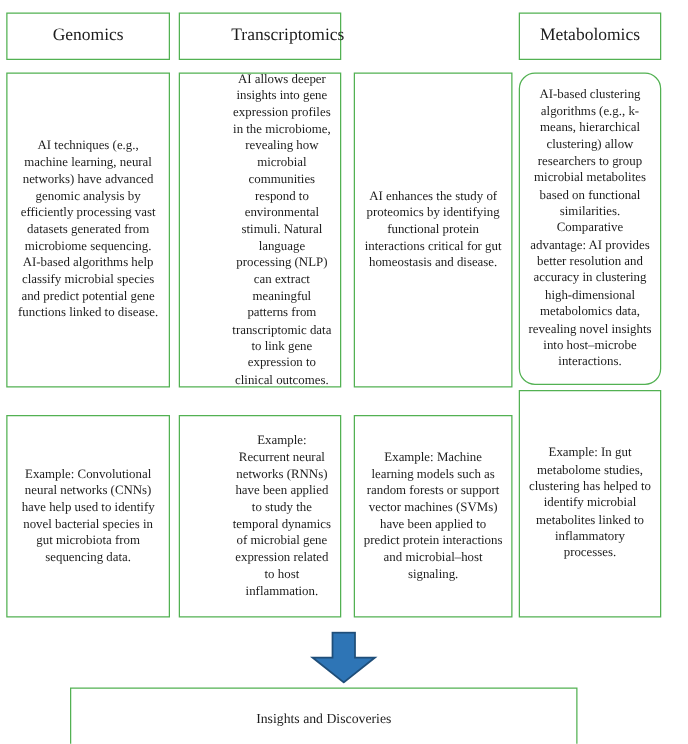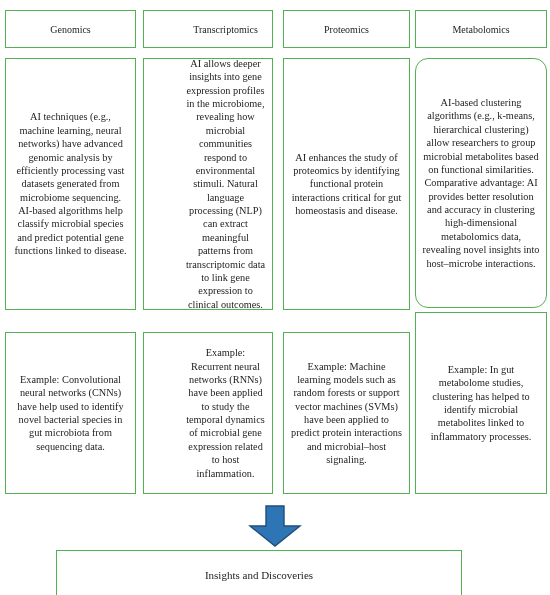--- a/index.html
+++ b/index.html
@@ -27,40 +27,40 @@
     background: #ffffff;
     display: flex;
     align-items: center;
     justify-content: center;
     text-align: center;
     line-height: 1.30;
     color: #1d1d1d;
     padding: 4px 6px;
   }
   .header-box {
-    font-size: 10px;
+    font-size: 14px;
   }
   .desc-box {
     font-size: 10.3px;
   }
   .example-box {
     font-size: 10.3px;
   }
   .final-box {
     font-size: 11px;
   }
   .box .txt {
     display: block;
     width: 100%;
   }
   
   .c1 { left: 5px;   width: 131px; }
   .c2 { left: 143px; width: 130px; padding-left: 41px; }
   .c3 { left: 283px; width: 127px; }
-  .c4 { left: 415px; width: 132px; }
+  .c4 { left: 415px; width: 114px; }
 
   .row-head { top: 10px;  height: 38px; }
   .row-desc { top: 58px;  height: 252px; }
   .row-ex   { top: 332px; height: 162px; }
   
   .row-desc-c4 { top: 58px;  height: 250px; border-radius: 13px; }
   .row-ex-c4   { top: 312px; height: 182px; }
 
   .final-box {
     left: 56px;
@@ -86,23 +86,20 @@
 </head>
 <body>
 
 <div id="diagram">
 
   <div class="box header-box c1 row-head">
     <span class="txt">Genomics</span>
   </div>
   <div class="box header-box c2 row-head">
     <span class="txt">Transcriptomics</span>
-  </div>
-  <div class="box header-box c3 row-head">
-    <span class="txt">Proteomics</span>
   </div>
   <div class="box header-box c4 row-head">
     <span class="txt">Metabolomics</span>
   </div>
 
   <div class="box desc-box c1 row-desc">
     <span class="txt">AI techniques (e.g., machine learning, neural networks) have advanced genomic analysis by efficiently processing vast datasets generated from microbiome sequencing. AI-based algorithms help classify microbial species and predict potential gene functions linked to disease.</span>
   </div>
   <div class="box desc-box c2 row-desc">
     <span class="txt">AI allows deeper insights into gene expression profiles in the microbiome, revealing how microbial communities respond to environmental stimuli. Natural language processing (NLP) can extract meaningful patterns from transcriptomic data to link gene expression to clinical outcomes.</span>

